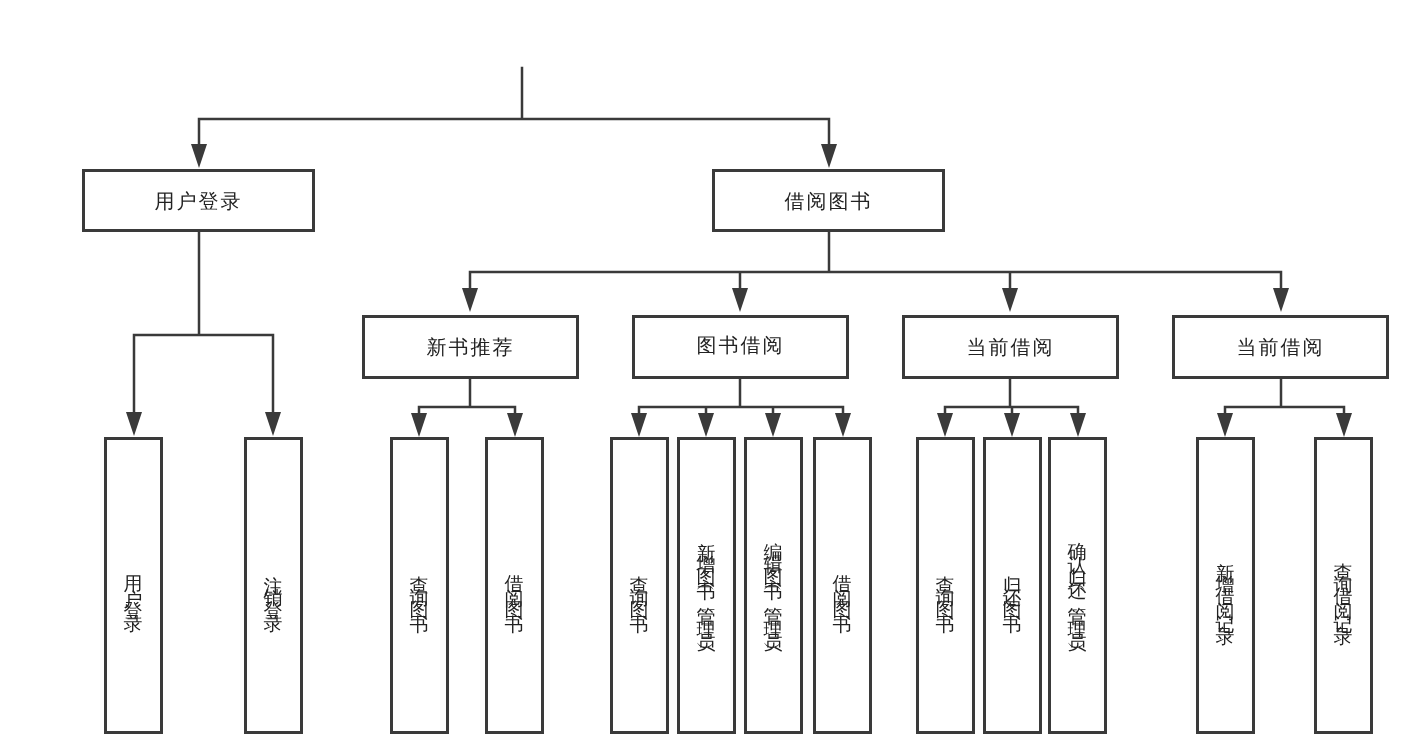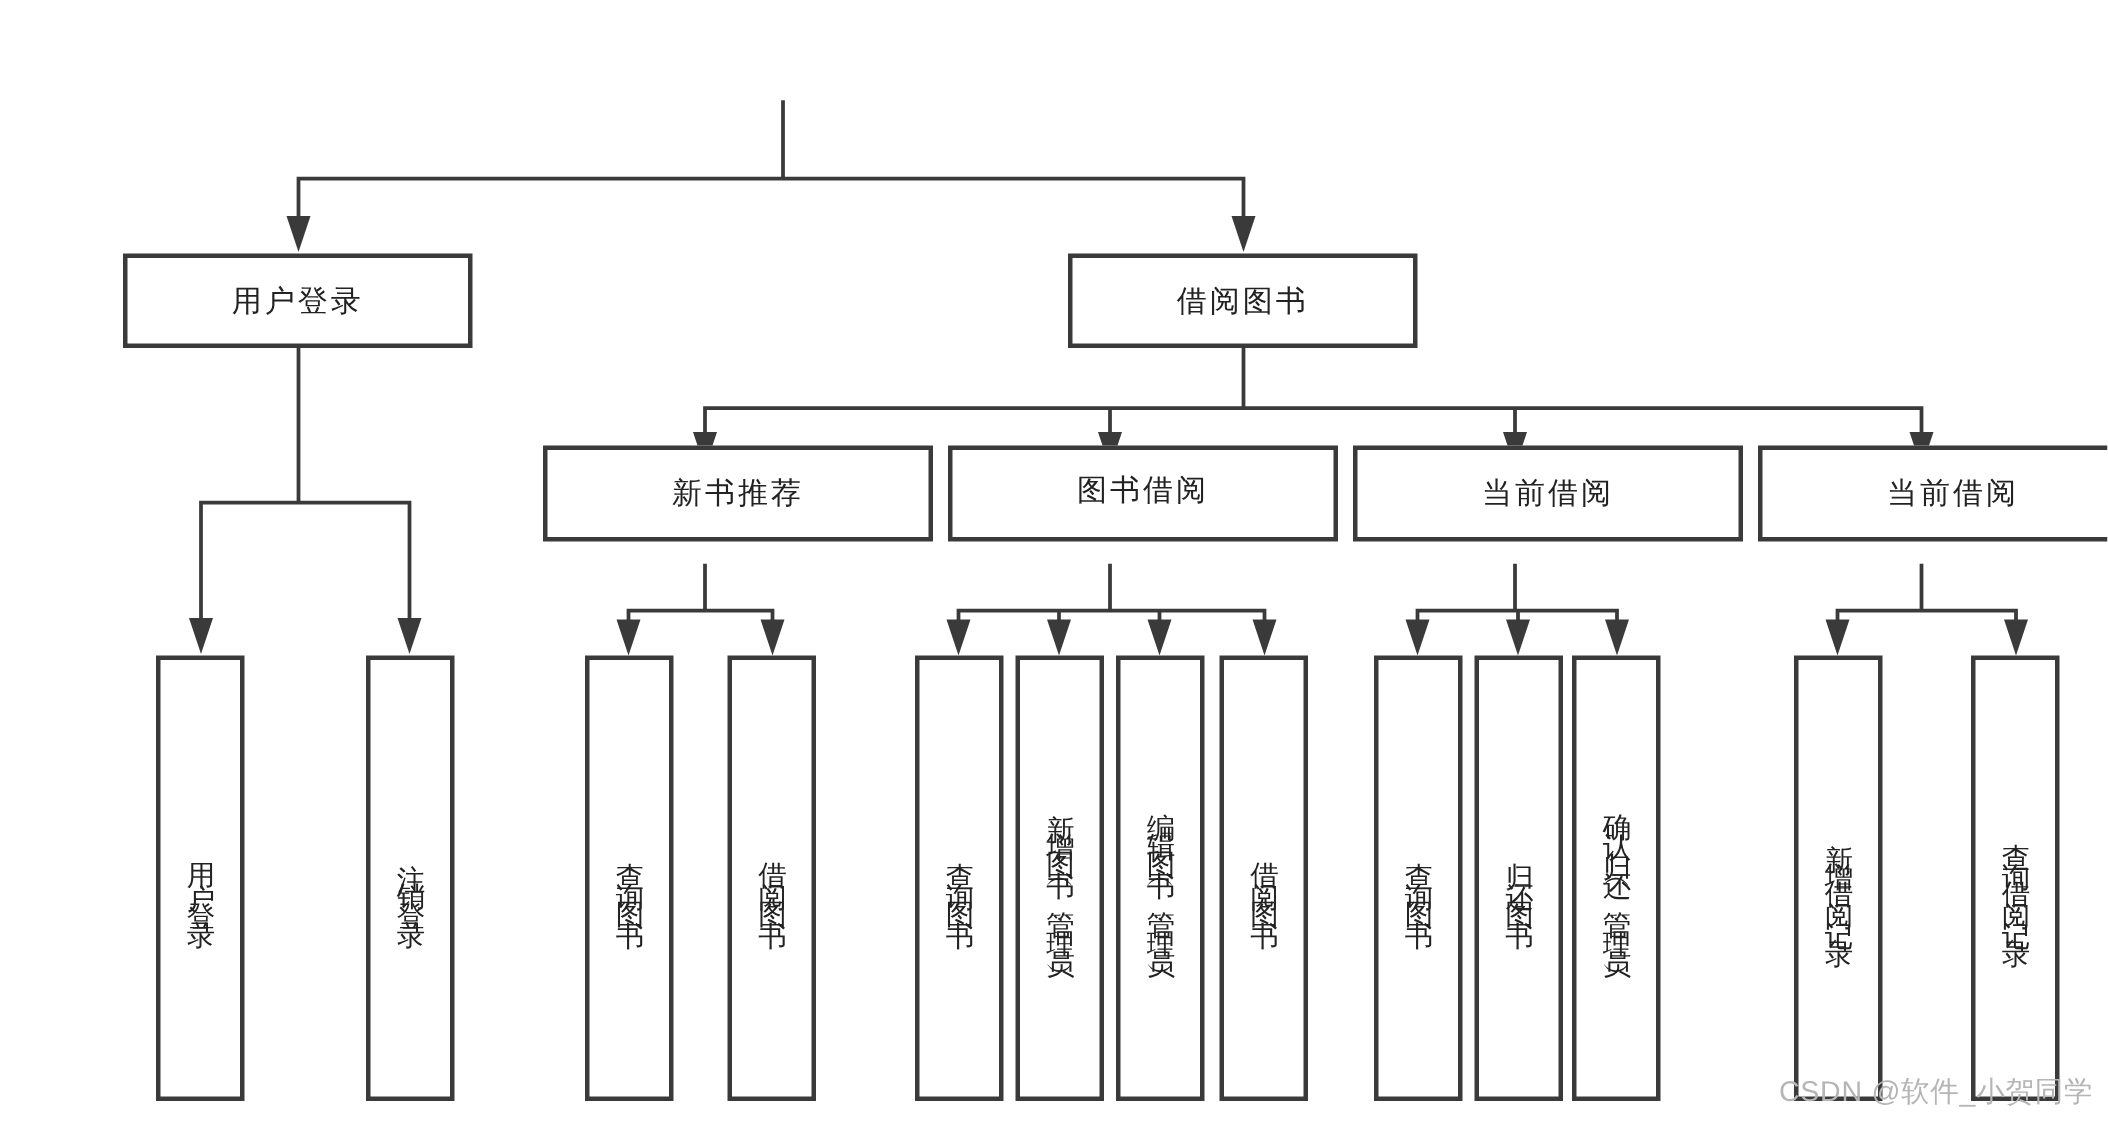--- a/index.html
+++ b/index.html
@@ -41,21 +41,21 @@
     letter-spacing: 13px;
     line-height: 1;
     white-space: nowrap;
   }
   
   #n-root { left: 21px;  top: 13px;  width: 1002px; height: 55px; }
   
   #n-a    { left: 82px;  top: 169px; width: 233px;  height: 63px; }
   #n-b    { left: 712px; top: 169px; width: 233px;  height: 63px; }
   
-  .l3 { top: 297px; width: 260px; height: 64px; align-items: center; }
+  .l3 { top: 315px; width: 217px; height: 64px; align-items: center; }
   #n-b0   { left: 362px; }
   #n-b1   { left: 632px; font-family: Liberation Mono, monospace; }
   #n-b2   { left: 902px; }
   #n-b3   { left: 1172px; }
   
   .leaf { top: 437px; width: 59px; height: 297px; }
   #n-a-0  { left: 104px; }
   #n-a-1  { left: 244px; }
   #n-b0-0 { left: 390px; }
   #n-b0-1 { left: 485px; }
@@ -200,15 +200,14 @@
     <span class="vtext">确认归还（管理员）</span>
   </div>
 
   <div class="node leaf" id="n-b3-0">
     <span class="vtext">新增借阅记录</span>
   </div>
   <div class="node leaf" id="n-b3-1">
     <span class="vtext">查询借阅记录</span>
   </div>
 
-  <div class="watermark">CSDN @软件_小贺同学</div>
 
 </div>
 
 </body></html>

